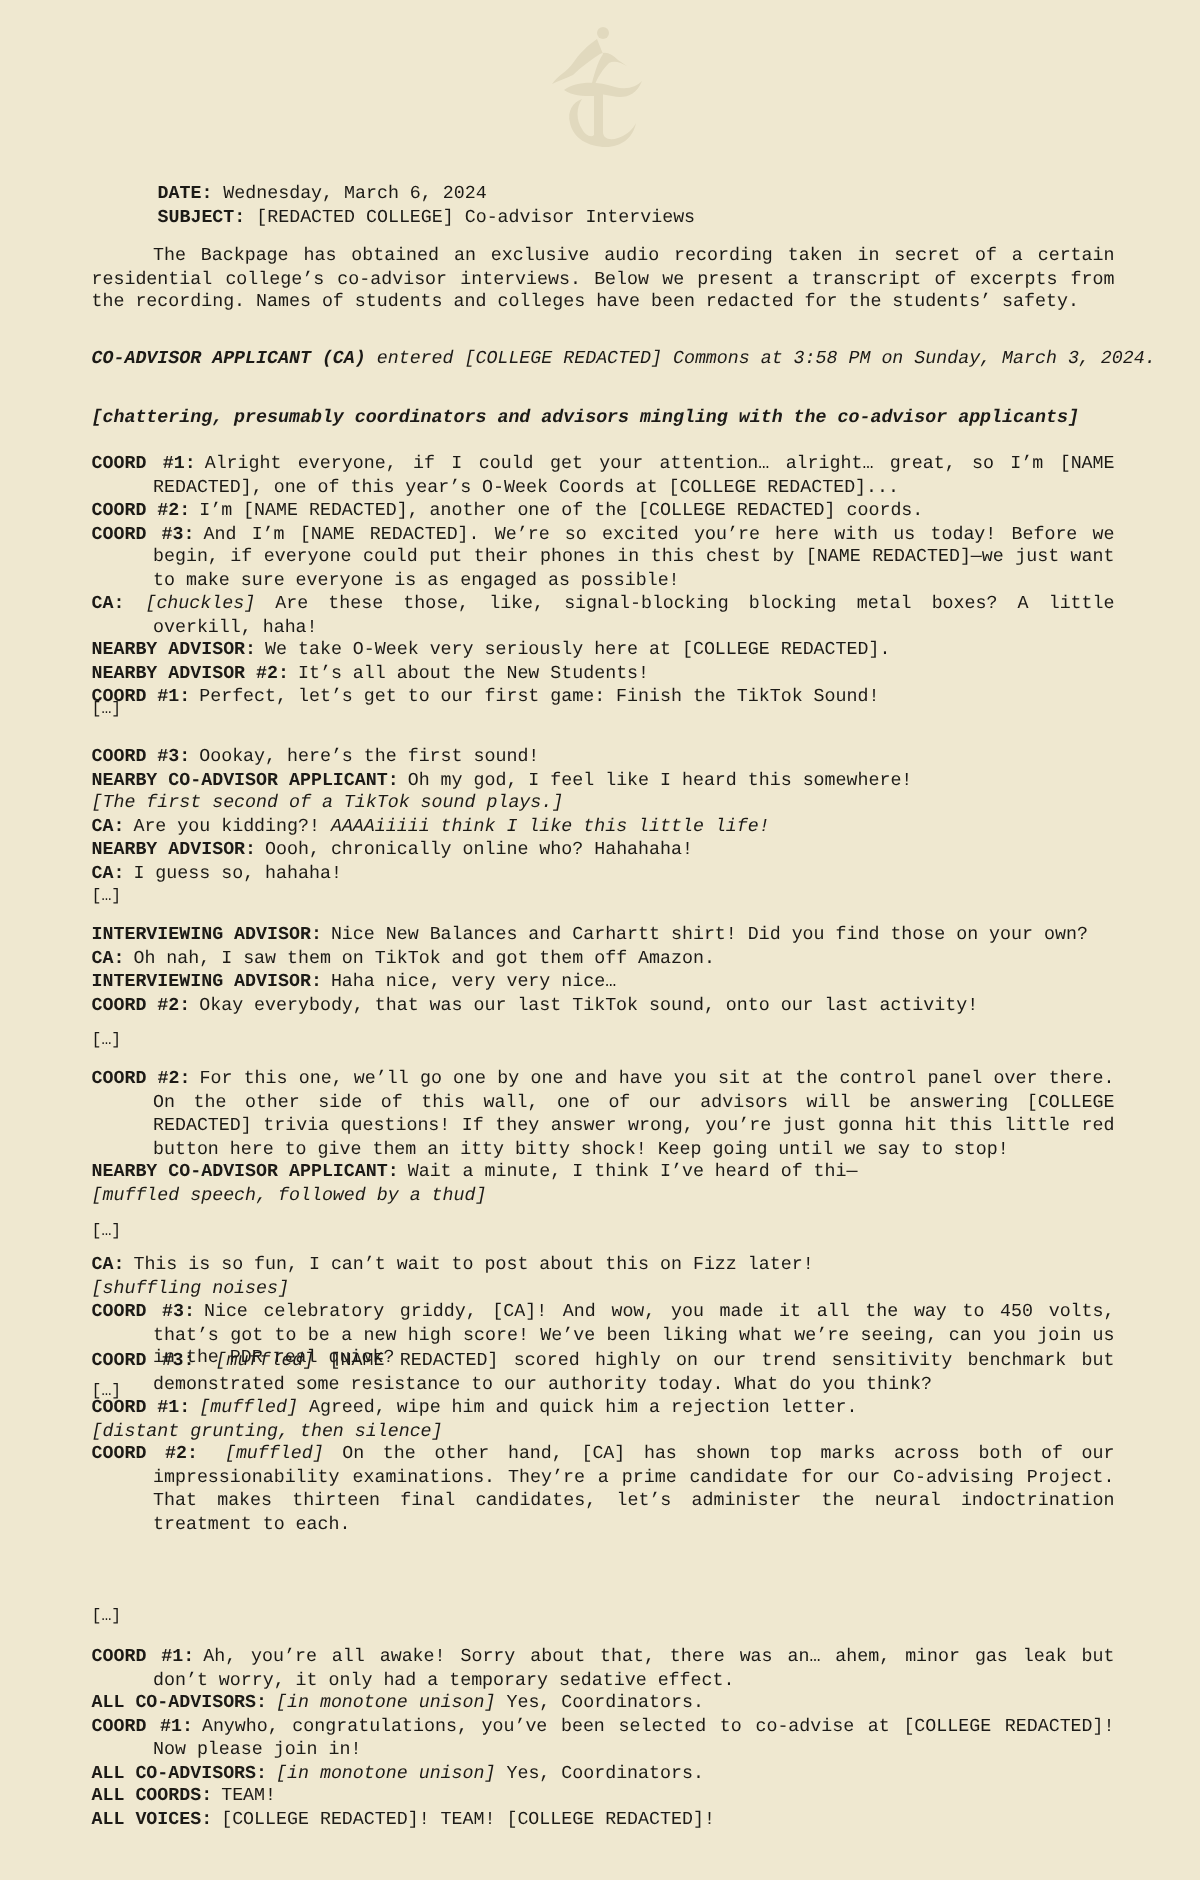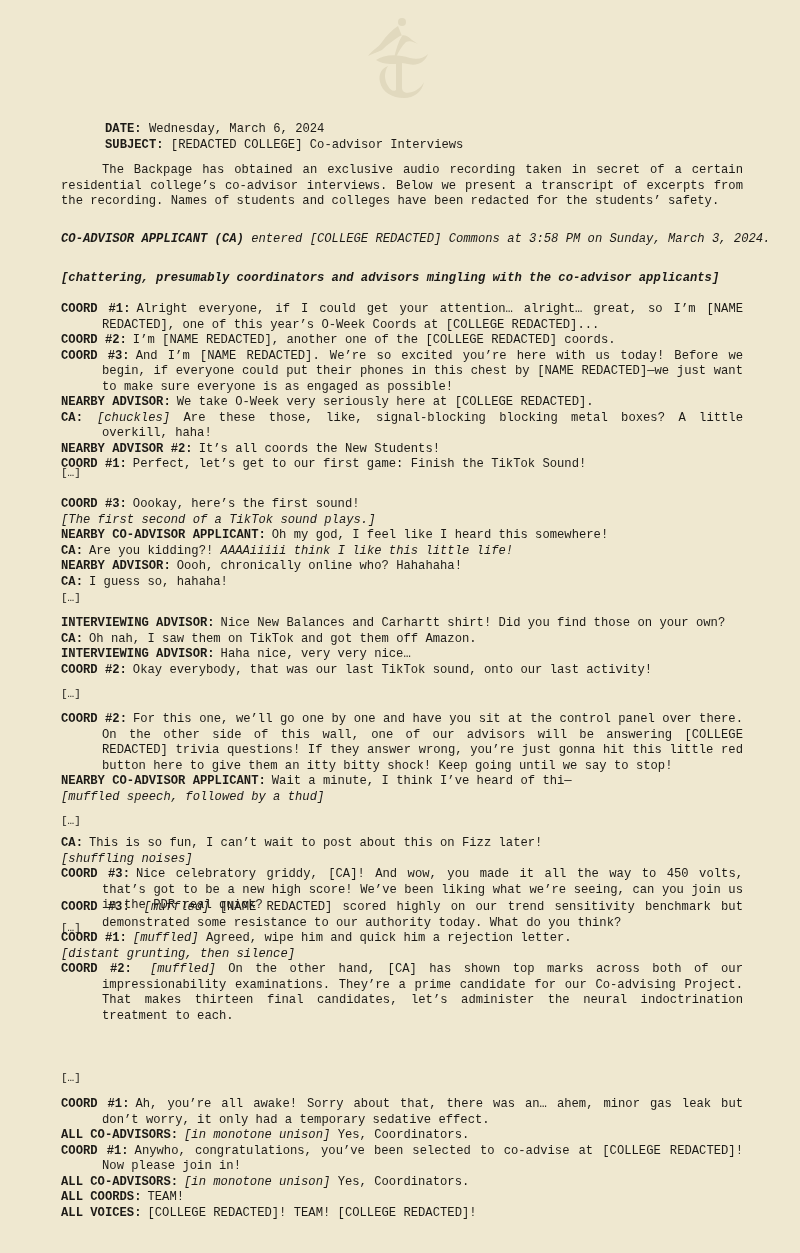--- a/index.html
+++ b/index.html
@@ -111,32 +111,32 @@
   <div class="intro">The Backpage has obtained an exclusive audio recording taken in secret of a certain residential college’s co-advisor interviews. Below we present a transcript of excerpts from the recording. Names of students and colleges have been redacted for the students’ safety.</div>
 
   <div class="scene hang" style="top:232px;"><span class="b">CO-ADVISOR APPLICANT (CA)</span><span> entered [COLLEGE REDACTED] Commons at 3:58 PM on Sunday, March 3, 2024.</span></div>
 
   <div class="scene" style="top:271px;font-weight:bold;">[chattering, presumably coordinators and advisors mingling with the co-advisor applicants]</div>
 
   <div class="block" style="top:302px;">
     <div class="line"><span class="speaker">COORD #1:</span><span>Alright everyone, if I could get your attention… alright… great, so I’m [NAME REDACTED], one of this year’s O-Week Coords at [COLLEGE REDACTED]...</span></div>
     <div class="line"><span class="speaker">COORD #2:</span><span>I’m [NAME REDACTED], another one of the [COLLEGE REDACTED] coords.</span></div>
     <div class="line"><span class="speaker">COORD #3:</span><span>And I’m [NAME REDACTED]. We’re so excited you’re here with us today! Before we begin, if everyone could put their phones in this chest by [NAME REDACTED]—we just want to make sure everyone is as engaged as possible!</span></div>
+    <div class="line"><span class="speaker" style="margin-right:14px">CA:</span><span class="stage">[chuckles]</span><span> Are these those, like, signal-blocking blocking metal boxes? A little overkill, haha!</span></div>
     <div class="line"><span class="speaker">NEARBY ADVISOR:</span><span>We take O-Week very seriously here at [COLLEGE REDACTED].</span></div>
-    <div class="line"><span class="speaker" style="margin-right:14px">CA:</span><span class="stage">[chuckles]</span><span> Are these those, like, signal-blocking blocking metal boxes? A little overkill, haha!</span></div>
-    <div class="line"><span class="speaker">NEARBY ADVISOR #2:</span><span>It’s all coords the New Students!</span></div>
+    <div class="line"><span class="speaker">NEARBY ADVISOR #2:</span><span>It’s all about the New Students!</span></div>
     <div class="line"><span class="speaker">COORD #1:</span><span>Perfect, let’s get to our first game: Finish the TikTok Sound!</span></div>
   </div>
 
   <div class="ellipsis" style="top:466px;">[…]</div>
 
   <div class="block" style="top:497px;">
     <div class="line"><span class="speaker">COORD #3:</span><span>Oookay, here’s the first sound!</span></div>
+    <div class="line"><span class="speaker">NEARBY CO-ADVISOR APPLICANT:</span><span>Oh my god, I feel like I heard this somewhere!</span></div>
     <div class="line noindent stage">[The first second of a TikTok sound plays.]</div>
-    <div class="line"><span class="speaker">NEARBY CO-ADVISOR APPLICANT:</span><span>Oh my god, I feel like I heard this somewhere!</span></div>
     <div class="line"><span class="speaker">CA:</span><span>Are you kidding?! </span><span class="stage">AAAAiiiii think I like this little life!</span></div>
     <div class="line"><span class="speaker">NEARBY ADVISOR:</span><span>Oooh, chronically online who? Hahahaha!</span></div>
     <div class="line"><span class="speaker">CA:</span><span>I guess so, hahaha!</span></div>
   </div>
 
   <div class="ellipsis" style="top:591px;">[…]</div>
 
   <div class="block" style="top:616px;">
     <div class="line"><span class="speaker">INTERVIEWING ADVISOR:</span><span>Nice New Balances and Carhartt shirt! Did you find those on your own?</span></div>
     <div class="line"><span class="speaker">CA:</span><span>Oh nah, I saw them on TikTok and got them off Amazon.</span></div>

